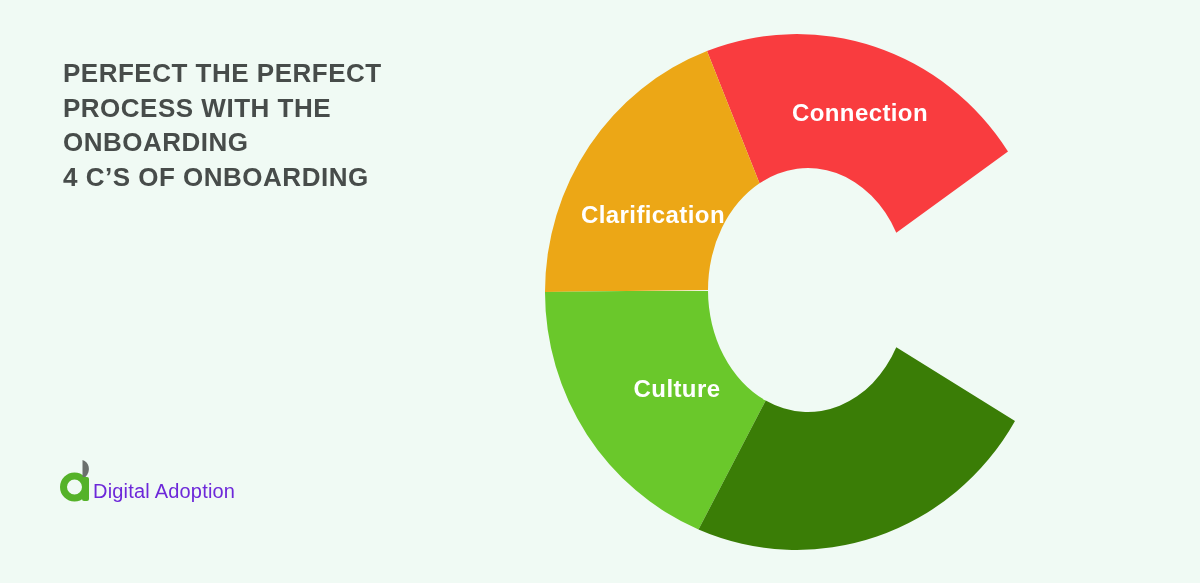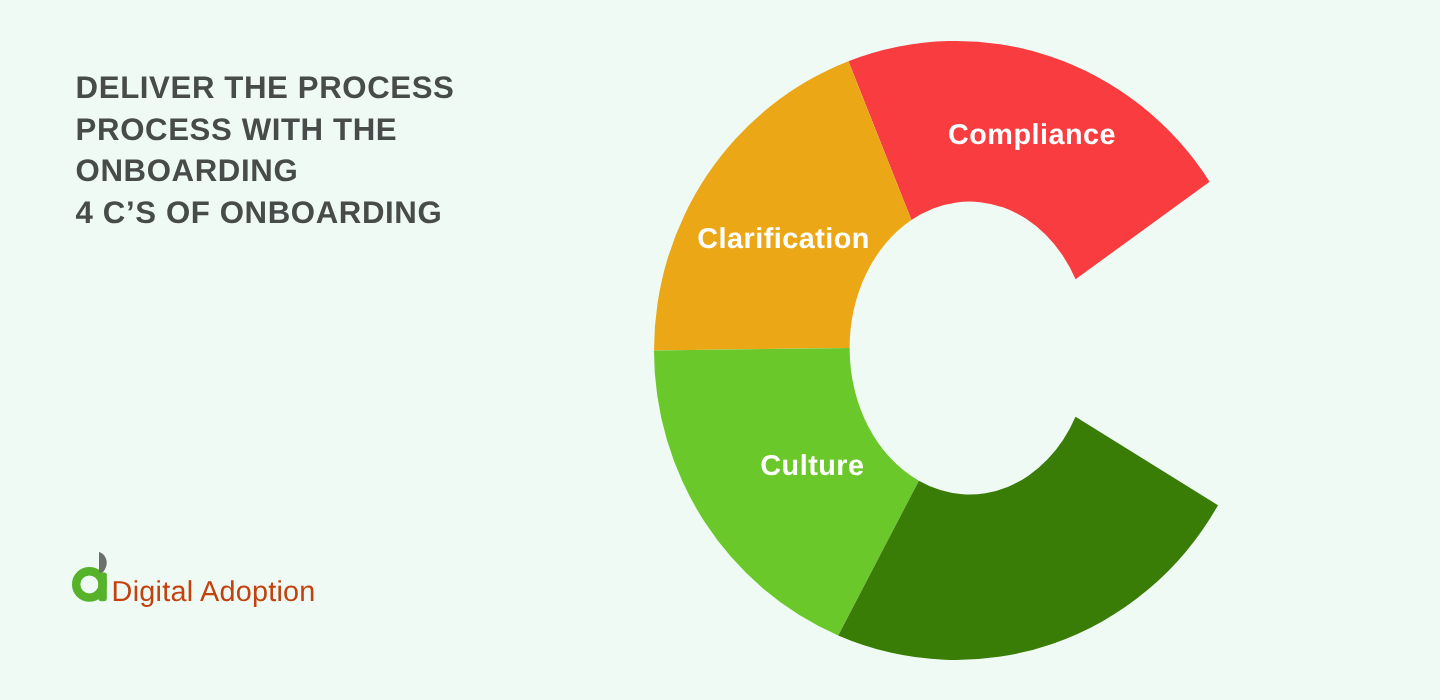--- a/index.html
+++ b/index.html
@@ -37,53 +37,53 @@
   .seg-label {
     position: absolute;
     transform: translate(-50%, -50%);
     color: #FFFFFF;
     font-size: 24px;
     font-weight: bold;
     letter-spacing: 0.4px;
     white-space: nowrap;
   }
   .seg-label.compliance   { left: 860px; top: 113px; }
-  .seg-label.clarification{ left: 653px; top: 200px; }
+  .seg-label.clarification{ left: 653px; top: 215px; }
   .seg-label.culture      { left: 677px; top: 389px; }
   .seg-label.connection   { left: 862px; top: 467px; }
   .logo {
     position: absolute;
     left: 58px;
     top: 456px;
     width: 300px;
     height: 52px;
   }
   .logo-mark {
     position: absolute;
     left: 0;
     top: 0;
   }
   .logo-text {
     position: absolute;
     left: 35px;
     top: 24px;
-    color: #c2410c;
-    font-size: 24px;
+    color: #6d28d9;
+    font-size: 20px;
     font-weight: normal;
     letter-spacing: 0.2px;
     white-space: nowrap;
   }
 </style>
 </head>
 <body>
 
 <div class="canvas">
 
   <div class="title-block">
-    <div>DELIVER THE PROCESS</div>
+    <div>PERFECT THE PERFECT</div>
     <div>PROCESS WITH THE</div>
     <div>ONBOARDING</div>
     <div>4 C’S OF ONBOARDING</div>
   </div>
 
   <svg class="c-svg" viewBox="0 0 1200 583" aria-hidden="true">
 
     <path d="M 1008 151.5
              A 252 258 0 0 0 707 51
              L 759.5 183.3
@@ -102,21 +102,21 @@
              A 100 122 0 0 1 708 290
              Z" fill="#6AC82B"></path>
 
     <path d="M 698.5 529.5
              A 252 258 0 0 0 1015 421
              L 896.3 347.3
              A 100 122 0 0 1 765.7 400.6
              Z" fill="#3A7D06"></path>
   </svg>
 
-  <div class="seg-label compliance">Compliance</div>
+  <div class="seg-label compliance">Connection</div>
   <div class="seg-label clarification">Clarification</div>
   <div class="seg-label culture">Culture</div>
 
   <div class="logo">
     <svg class="logo-mark" width="40" height="52" viewBox="0 0 40 52" aria-hidden="true">
 
       <circle cx="16.5" cy="31" r="11" fill="none" stroke-width="7" stroke="#55B229"></circle>
 
       <rect x="24" y="21" width="7" height="24" rx="2" fill="#55B229"></rect>
 

